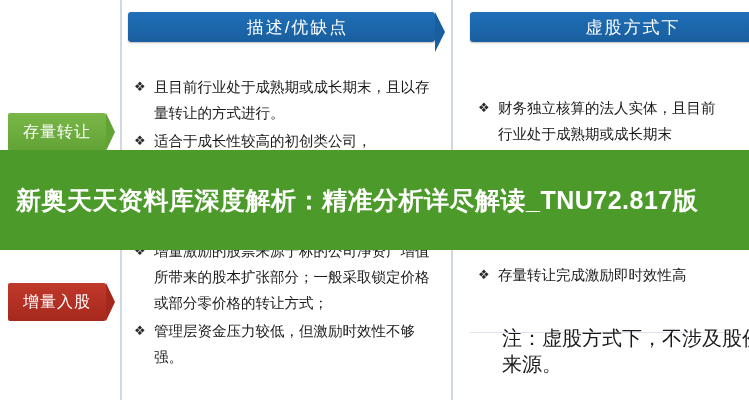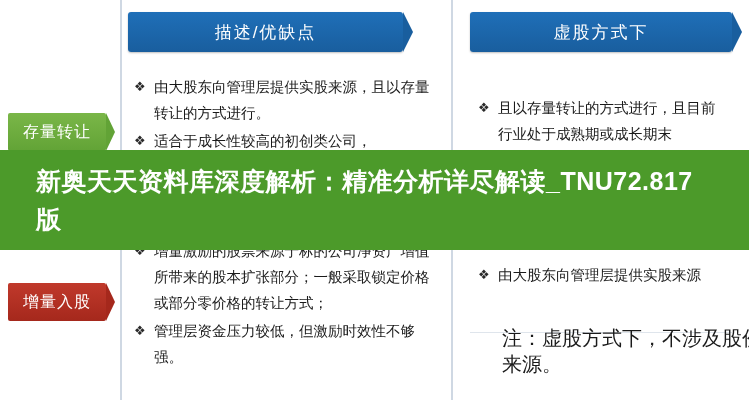--- a/index.html
+++ b/index.html
@@ -35,29 +35,30 @@
     width: 2px;
     height: 400px;
     background: #cfd8e3;
   }
   .vrule.v1 { left: 120px; }
   .vrule.v2 { left: 451px; }
 
   
   .banner {
     position: absolute;
-    height: 40px;
+    height: 30px;
     border-radius: 3px;
     color: #ffffff;
     font-size: 17px;
     letter-spacing: 2px;
     display: flex;
     align-items: center;
     justify-content: center;
     box-shadow: 0 1px 2px rgba(0,0,0,0.25);
+    padding-left: 32px;
   }
   .banner.desc {
     left: 128px;
     top: 12px;
     width: 275px;
     background: linear-gradient(180deg, #1f6fb8 0%, #195e9e 100%);
   }
   .banner.scope {
     left: 470px;
     top: 12px;
@@ -160,21 +161,21 @@
   
   .title-band {
     position: absolute;
     left: 0;
     top: 150px;
     width: 749px;
     height: 100px;
     background: #4c9a2a;
     display: flex;
     align-items: center;
-    padding: 0 36px;
+    padding: 0 16px;
     box-sizing: border-box;
   }
   .title-text {
     color: #ffffff;
     font-size: 25px;
     font-weight: bold;
     line-height: 38px;
     letter-spacing: 0.5px;
     word-break: break-all;
   }
@@ -203,21 +204,21 @@
       <span>增量入股</span>
     </div>
 
     <div class="row-label green">
       <span>存量转让</span>
     </div>
 
     <div class="block b1">
       <div class="bullet-item">
         <span class="mark">❖</span>
-        <span>由大股东向管理层提供实股来源，且以存量转让的方式进行。</span>
+        <span>且目前行业处于成熟期或成长期末，且以存量转让的方式进行。</span>
       </div>
       <div class="bullet-item">
         <span class="mark">❖</span>
         <span>适合于成长性较高的初创类公司，</span>
       </div>
       <div class="plain-item">
         <span>压力）</span>
       </div>
     </div>
 
@@ -228,31 +229,31 @@
       </div>
       <div class="bullet-item">
         <span class="mark">❖</span>
         <span>管理层资金压力较低，但激励时效性不够强。</span>
       </div>
     </div>
 
     <div class="block b3">
       <div class="bullet-item">
         <span class="mark">❖</span>
-        <span>且以存量转让的方式进行，且目前行业处于成熟期或成长期末</span>
+        <span>财务独立核算的法人实体，且目前行业处于成熟期或成长期末</span>
       </div>
       <div class="plain-item">
         <span>期；</span>
       </div>
     </div>
 
     <div class="block b4">
       <div class="bullet-item">
         <span class="mark">❖</span>
-        <span>由大股东向管理层提供实股来源</span>
+        <span>存量转让完成激励即时效性高</span>
       </div>
     </div>
 
     <div class="block note">
       <div class="plain-item">
         <span>注：虚股方式下，不涉及股份来源。</span>
       </div>
     </div>
 
   </div>

